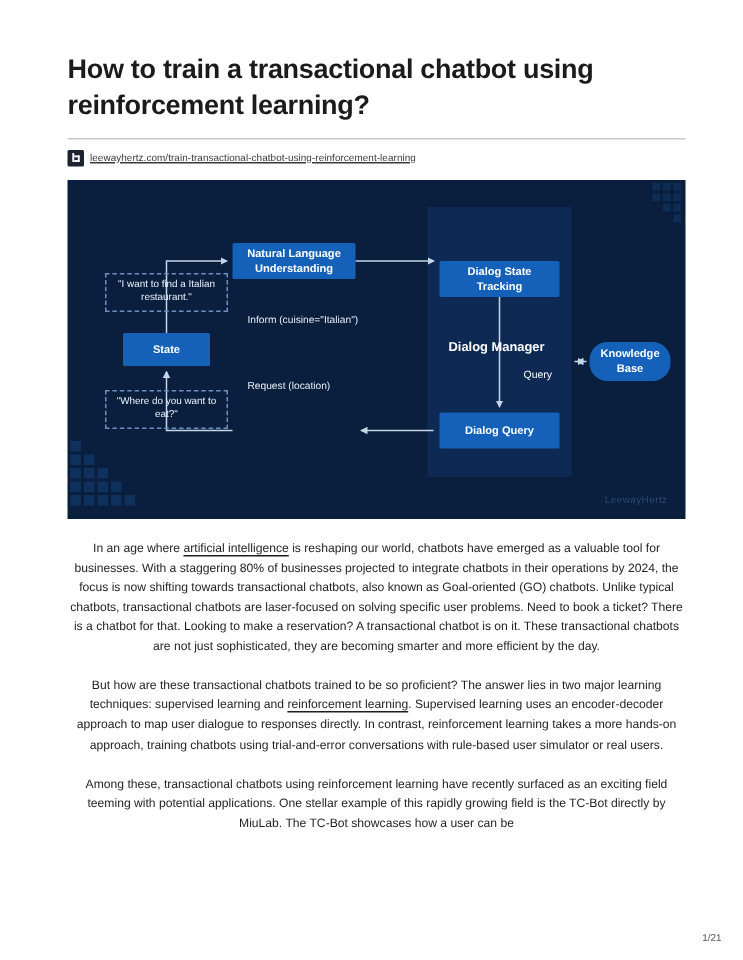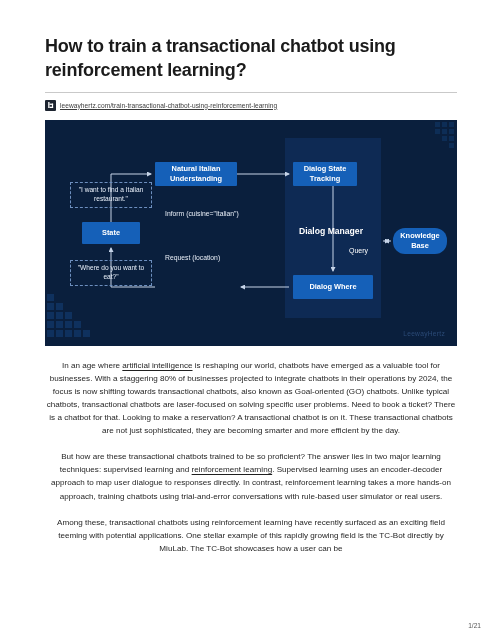--- a/index.html
+++ b/index.html
@@ -102,21 +102,21 @@
     line-height: 1.32;
     display: flex;
     align-items: center;
     justify-content: center;
     text-align: center;
     box-sizing: border-box;
     padding: 2px 3px;
     border-radius: 1px;
   }
   .node-nlu   { left: 110px; top: 42px;  width: 82px; height: 24px; }
-  .node-dst   { left: 248px; top: 42px;  width: 64px; height: 24px; }
+  .node-dst   { left: 248px; top: 54px;  width: 80px; height: 24px; }
   .node-user  { left: 37px;  top: 102px; width: 58px; height: 22px; }
   .node-nlg   { left: 110px; top: 155px; width: 82px; height: 24px; }
   .node-dp    { left: 248px; top: 155px; width: 80px; height: 24px; }
   .node-kb    { left: 348px; top: 108px; width: 54px; height: 26px; border-radius: 12px; }
 
   .label-plain {
     position: absolute;
     color: #ffffff;
     font-size: 7.2px;
     font-weight: bold;
@@ -273,24 +273,24 @@
             <path d="M244,167 L196,167"></path>
 
             <path d="M110,167 L66,167 L66,128"></path>
 
             <path d="M338,121 L344,121"></path>
 
             <path d="M346,121 L340,121"></path>
           </g>
         </svg>
 
-        <div class="node node-nlu">Natural Italian Understanding</div>
+        <div class="node node-nlu">Natural Language Understanding</div>
         <div class="node node-dst">Dialog State Tracking</div>
         <div class="node node-user">State</div>
-        <div class="node node-dp">Dialog Where</div>
+        <div class="node node-dp">Dialog Query</div>
         <div class="node node-kb">Knowledge Base</div>
 
         <div class="label-plain label-dm">Dialog Manager</div>
         <div class="label-plain label-query">Query</div>
         <div class="label-plain label-inform">Inform (cuisine="Italian")</div>
         <div class="label-plain label-request">Request (location)</div>
 
         <div class="bubble bubble-top">"I want to find a Italian restaurant."</div>
         <div class="bubble bubble-bottom">"Where do you want to eat?"</div>
 

